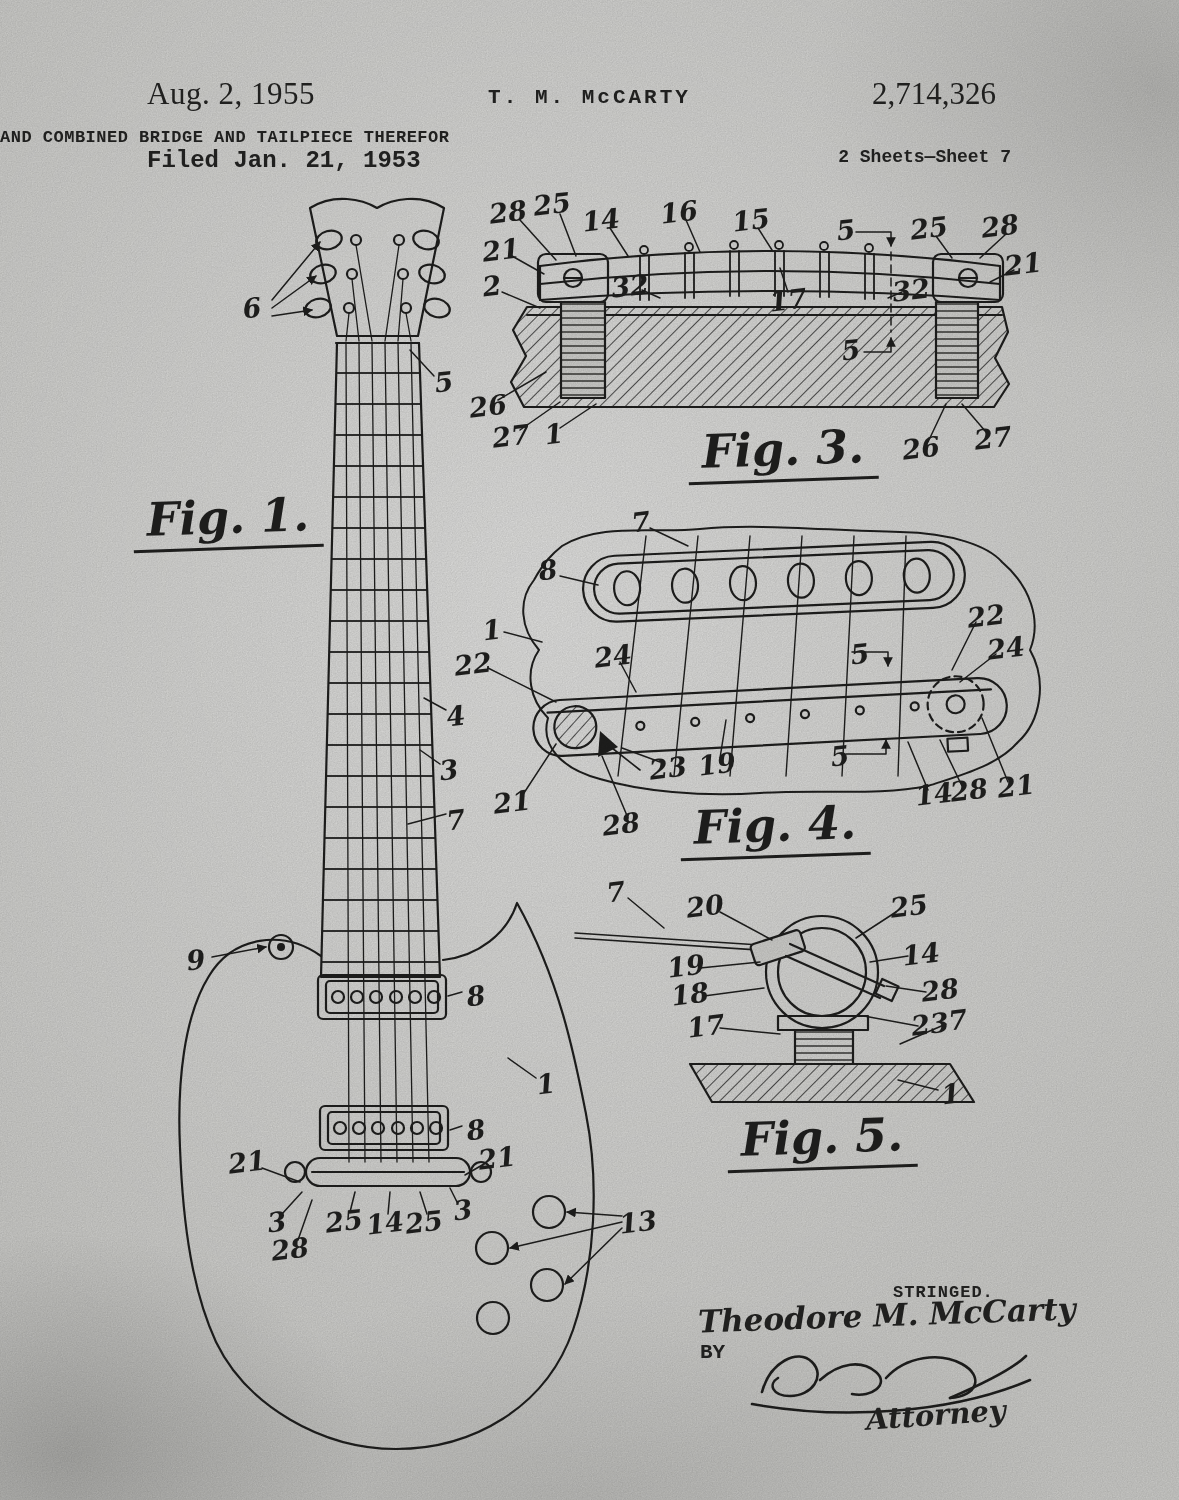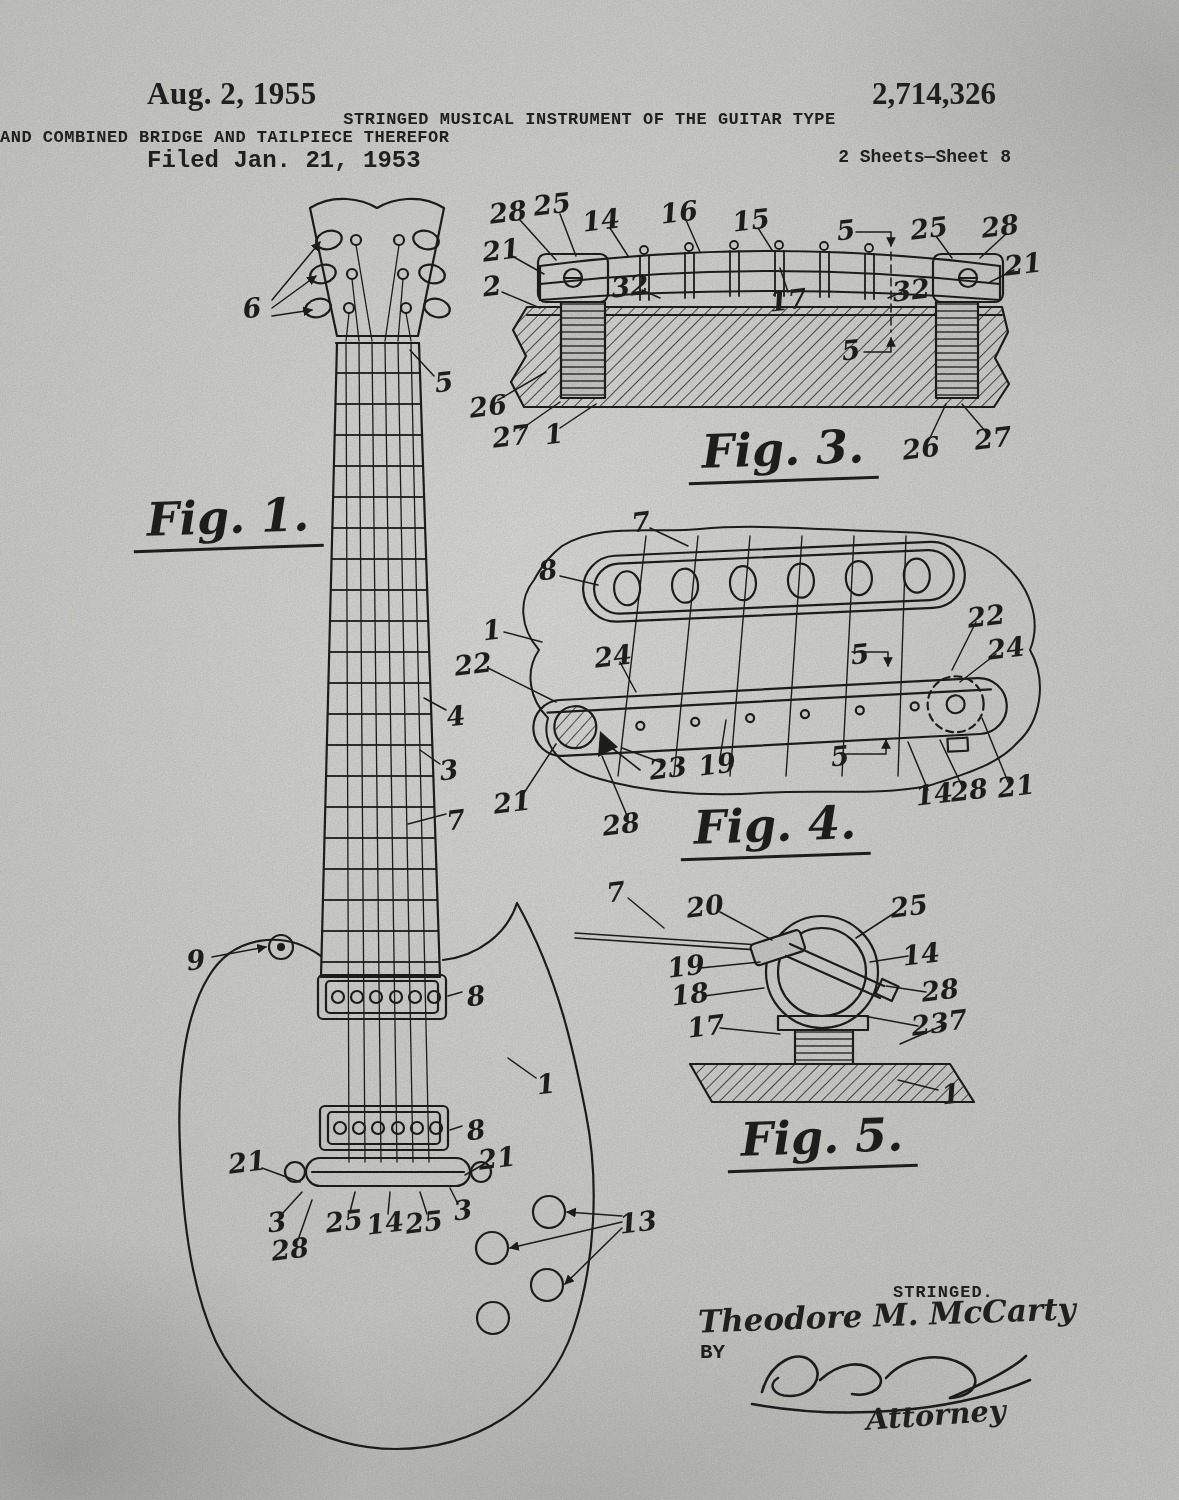--- a/index.html
+++ b/index.html
@@ -8,21 +8,21 @@
     position:relative;width:1179px;height:1500px;margin:0 auto;overflow:hidden;
     color:#20201f;background-color:#d4d4d1;
     background-image:
       radial-gradient(ellipse 1000px 1200px at 46% 40%, rgba(255,255,255,.5), rgba(255,255,255,0) 75%),
       radial-gradient(ellipse 420px 320px at 6% 97%, rgba(80,80,78,.28), rgba(80,80,78,0) 70%),
       radial-gradient(ellipse 500px 380px at 98% 6%, rgba(110,110,108,.22), rgba(110,110,108,0) 70%),
       radial-gradient(ellipse 700px 300px at 50% 100%, rgba(100,100,98,.15), rgba(100,100,98,0) 70%);
   }
   .abs{position:absolute;white-space:nowrap}
   .mono{font-family:"Liberation Mono","DejaVu Sans Mono",monospace;font-weight:700}
-  .serifb{font-family:"Liberation Serif","DejaVu Serif",serif;font-weight:700}
+  .serifb{font-family:"Liberation Serif","DejaVu Serif",serif;font-weight:400}
   .script{font-family:"DejaVu Serif","Liberation Serif",serif;font-style:italic;font-weight:700}
   #drawing{position:absolute;left:0;top:0}
   #label-layer{position:absolute;left:0;top:0;width:100%;height:100%}
   .ref-label{position:absolute;transform:translate(-50%,-50%) rotate(-7deg);
     font:italic 700 27px "DejaVu Serif",serif;color:#1d1d1c;white-space:nowrap}
   .fig-caption{position:absolute;transform:translate(-50%,-50%) rotate(-2deg);
     font:italic 700 46px "DejaVu Serif",serif;color:#1d1d1c;
     border-bottom:3px solid #1d1d1c;padding:0 14px 3px;white-space:nowrap}
   #h-date{left:147px;top:76px;font-size:31px;letter-spacing:.5px}
   #h-author{left:0;right:0;top:86px;text-align:center;font-size:21px;letter-spacing:3px}
@@ -320,25 +320,25 @@
         <path d="M886,1378 C906,1356 940,1352 962,1364 C984,1376 978,1396 950,1398"></path>
         <path d="M950,1398 C992,1380 1016,1366 1026,1356"></path>
         <path d="M752,1404 C840,1420 950,1414 1030,1380"></path>
       </g>
     </g>
 
     <rect width="1179" height="1500" filter="url(#grain)" opacity="0.16"></rect>
   </svg>
 
   <div id="h-date" class="abs serifb">Aug. 2, 1955</div>
+  <div id="h-author" class="abs mono">T. M. McCARTY</div>
   <div id="h-number" class="abs serifb">2,714,326</div>
-  <div id="h-title1" class="abs mono">STRINGED MUSICAL INSTRUMENT OF THE GUITAR TYPE</div>
   <div id="h-title2" class="abs mono">AND COMBINED BRIDGE AND TAILPIECE THEREFOR</div>
   <div id="h-filed" class="abs mono">Filed Jan. 21, 1953</div>
-  <div id="h-sheets" class="abs mono">2 Sheets—Sheet 8</div>
+  <div id="h-sheets" class="abs mono">2 Sheets—Sheet 7</div>
 
   <div id="label-layer">
       <span class="ref-label" style="left: 252px; top: 308px;">6</span>
       <span class="ref-label" style="left: 444px; top: 382px;">5</span>
       <span class="ref-label" style="left: 456px; top: 716px;">4</span>
       <span class="ref-label" style="left: 449px; top: 770px;">3</span>
       <span class="ref-label" style="left: 456px; top: 820px;">7</span>
       <span class="ref-label" style="left: 196px; top: 960px;">9</span>
       <span class="ref-label" style="left: 476px; top: 996px;">8</span>
       <span class="ref-label" style="left: 546px; top: 1084px;">1</span>

